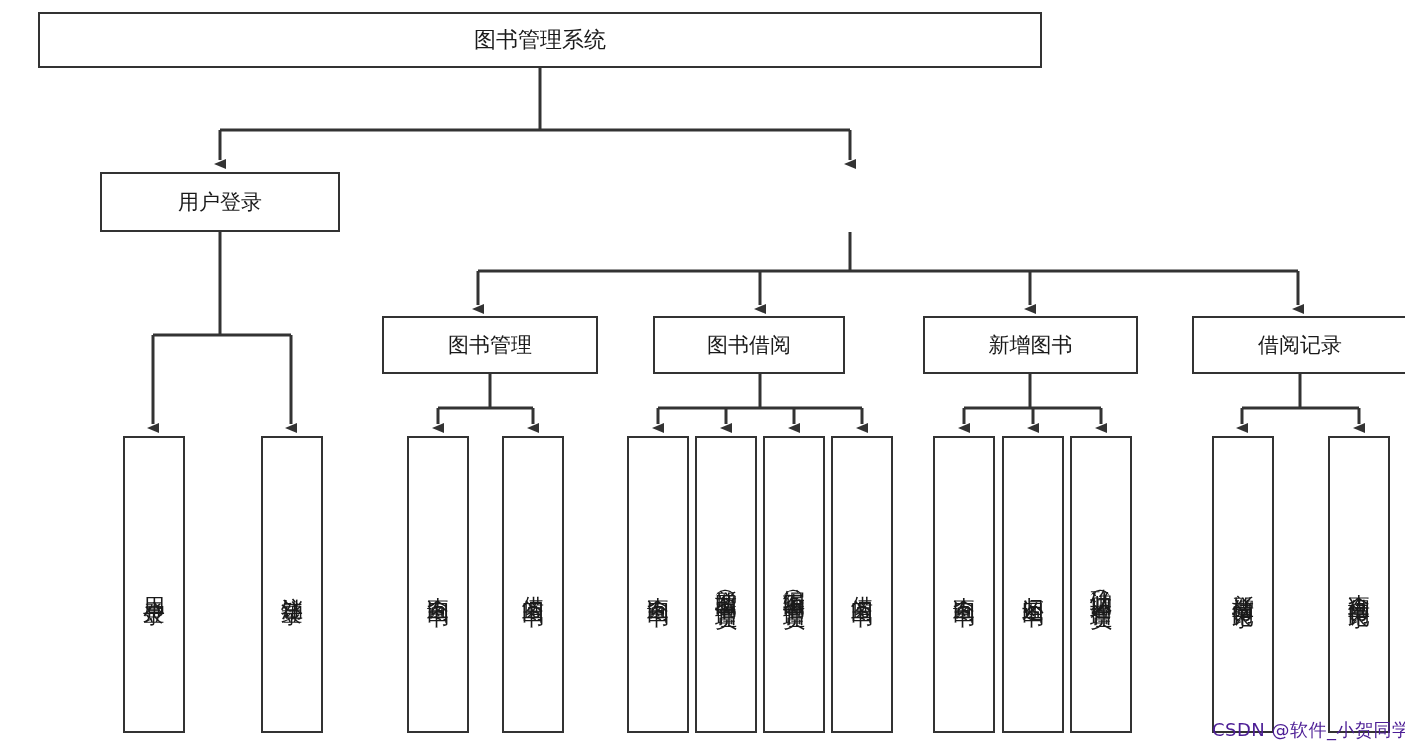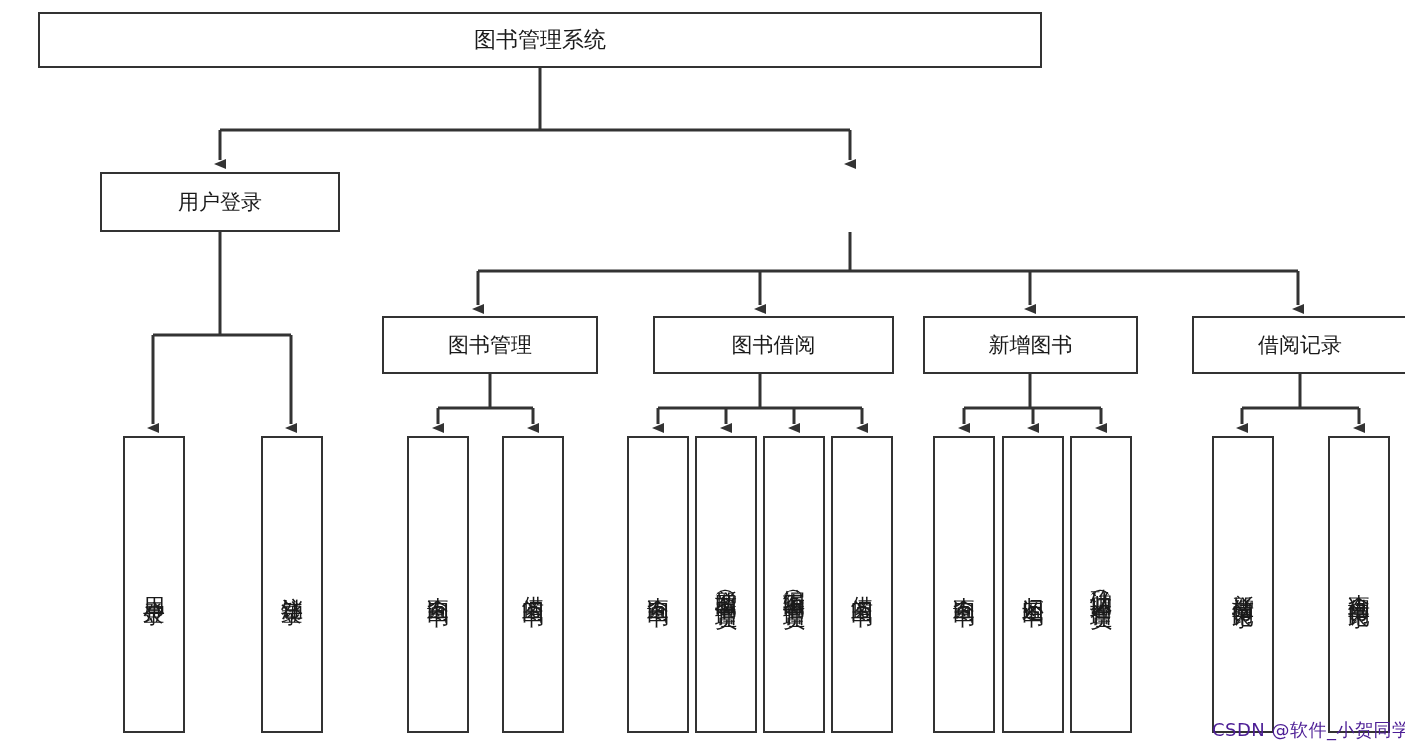--- a/index.html
+++ b/index.html
@@ -128,21 +128,21 @@
     <span class="node-label">图书管理系统</span>
   </div>
 
   <div class="node horiz" style="left:80px; top:172px; width:240px; height:60px;">
     <span class="node-label">用户登录</span>
   </div>
 
   <div class="node horiz" style="left:362px; top:316px; width:216px; height:58px;">
     <span class="node-label">图书管理</span>
   </div>
-  <div class="node horiz" style="left:633px; top:316px; width:241px; height:58px;">
+  <div class="node horiz" style="left:633px; top:316px; width:192px; height:58px;">
     <span class="node-label">图书借阅</span>
   </div>
   <div class="node horiz" style="left:903px; top:316px; width:215px; height:58px;">
     <span class="node-label">新增图书</span>
   </div>
   <div class="node horiz" style="left:1172px; top:316px; width:216px; height:58px;">
     <span class="node-label">借阅记录</span>
   </div>
 
   <div class="node vert" style="left:103px; top:436px; width:62px; height:297px;">

